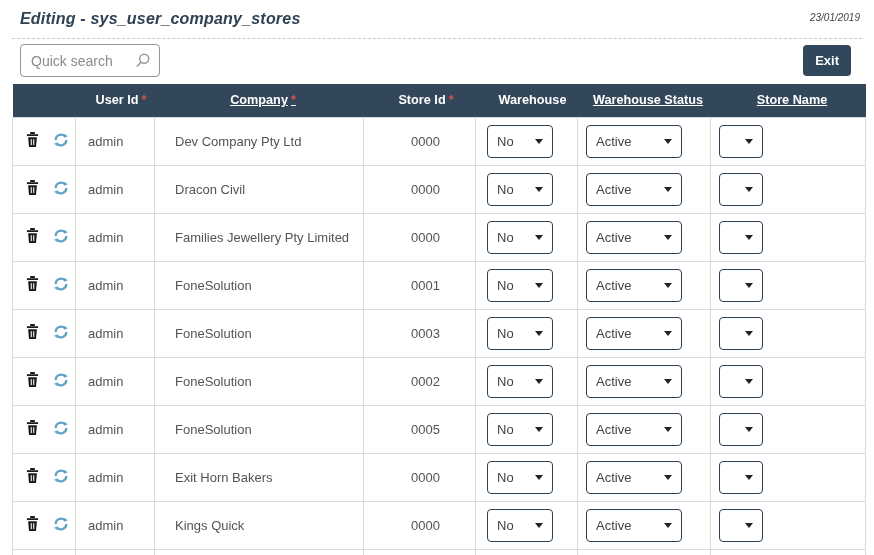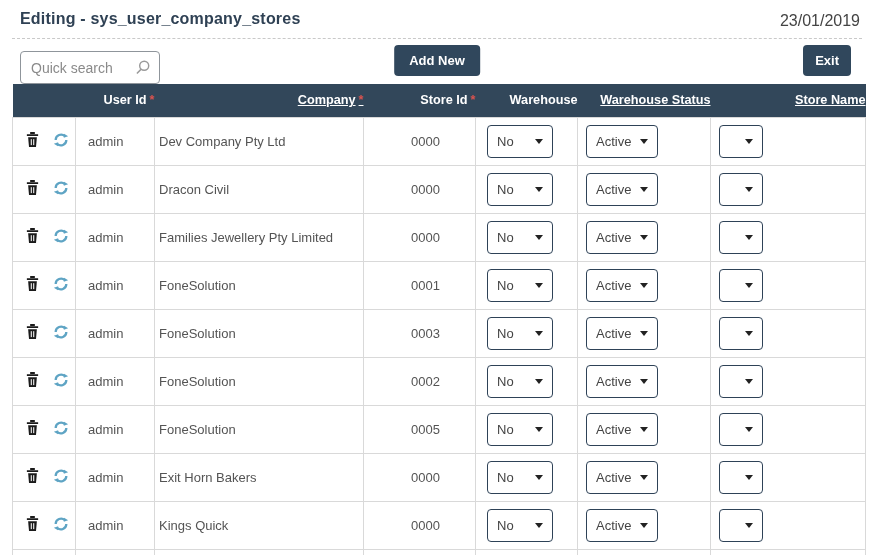--- a/index.html
+++ b/index.html
@@ -9,62 +9,62 @@
     --required:#d9534f;
     --refresh:#5ea4c4;
     --trash:#1a1a1a;
     --row-border:#d9d9d9;
   }
   *{box-sizing:border-box;margin:0;padding:0;}
   html,body{width:874px;height:555px;overflow:hidden;background:#fff;
     font-family:"Liberation Sans","DejaVu Sans",sans-serif;}
   
   .titlebar{height:38px;display:flex;justify-content:space-between;align-items:flex-start;
-    padding:10px 14px 0 20px;}
+    padding:10px 14px 0 20px;font-style:italic;}
   .page-title{font-size:16px;font-weight:bold;color:#2f4154;letter-spacing:.2px;}
-  .page-date{font-size:16px;color:#444;padding-top:2px;}
+  .page-date{font-size:10px;color:#444;padding-top:2px;}
   
   .toolbar{margin:0 12px;border-top:1px dashed #c9c9c9;height:46px;position:relative;}
-  .search-wrap{position:absolute;left:8px;top:12px;width:140px;height:33px;}
+  .search-wrap{position:absolute;left:8px;top:5px;width:140px;height:33px;}
   .search-input{width:100%;height:100%;border:1px solid #8f959b;border-radius:4px;
     padding:0 32px 0 10px;font-size:14px;color:#444;outline:none;
     font-family:"Liberation Sans","DejaVu Sans",sans-serif;}
   .search-input::placeholder{color:#8a8a8a;opacity:1;}
   .search-icon{position:absolute;right:9px;top:8px;pointer-events:none;}
   .btn{position:absolute;top:6px;height:31px;background:var(--button-bg);color:#fff;
     border:none;border-radius:4px;font-size:13px;font-weight:bold;padding:0 15px;
     cursor:pointer;font-family:"Liberation Sans","DejaVu Sans",sans-serif;}
   .btn-add{left:50%;transform:translateX(-50%);}
   .btn-exit{right:11px;padding:0 12px;}
   
   table{border-collapse:collapse;table-layout:fixed;width:853px;margin-left:12px;}
   thead th{background:var(--header-bg);color:#fff;font-size:12.7px;font-weight:bold;
-    height:33px;text-align:right;white-space:nowrap;}
+    height:33px;text-align:center;white-space:nowrap;}
   th.c-userid{padding-left:12px;}
   th.c-company,th.c-warehouse,th.c-storename{padding-left:8px;text-decoration:underline;}
   th.c-storeid{padding-left:13px;}
   th.c-super{padding-left:12px;}
   .req{color:var(--required);margin-left:3px;}
   tbody td{height:48px;border:1px solid var(--row-border);font-size:13px;color:#545454;
     background:#fff;vertical-align:middle;}
   td.c-icons{padding-left:12px;white-space:nowrap;}
   td.c-userid{padding-left:12px;}
-  td.c-company{padding-left:4px;}
+  td.c-company{padding-left:20px;}
   td.c-storeid{padding-left:12px;text-align:center;}
   td.c-super{padding-left:11px;}
   td.c-warehouse{padding-left:8px;}
   td.c-storename{padding-left:8px;}
   .icon-btn{display:inline-block;cursor:pointer;vertical-align:middle;}
   .icon-btn + .icon-btn{margin-left:9px;}
   
   .select{display:inline-flex;align-items:center;justify-content:space-between;
     height:33px;border:1px solid var(--select-border);border-radius:4px;
     padding:0 9px;background:#fff;cursor:pointer;color:#444;font-size:13px;}
   .sel-super{width:66px;}
-  .sel-warehouse{width:72px;}
+  .sel-warehouse{width:96px;}
   .sel-storename{width:44px;}
   .caret{width:0;height:0;border-left:4px solid transparent;border-right:4px solid transparent;
     border-top:5px solid #222;margin-left:6px;flex:0 0 auto;}
 </style>
 </head>
 <body>
 
 <div class="titlebar">
   <div class="page-title">Editing - sys_user_company_stores</div>
   <div class="page-date">23/01/2019</div>
@@ -73,21 +73,20 @@
 <div class="toolbar">
   <div class="search-wrap">
     <input class="search-input" type="text" placeholder="Quick search" style="">
     <span class="search-icon">
       <svg width="17" height="17" viewBox="0 0 20 20" fill="none" stroke="#9a9a9a" stroke-width="1.7">
         <circle cx="12" cy="8" r="5.3"></circle>
         <line x1="8.2" y1="12.2" x2="3.4" y2="17"></line>
       </svg>
     </span>
   </div>
-  <button class="btn btn-add">Add New</button>
   <button class="btn btn-exit">Exit</button>
 </div>
 
 <table>
   <colgroup>
     <col style="width:63px">
       <col style="width:79px">
       <col style="width:209px">
     <col style="width:112px">
       <col style="width:102px">

